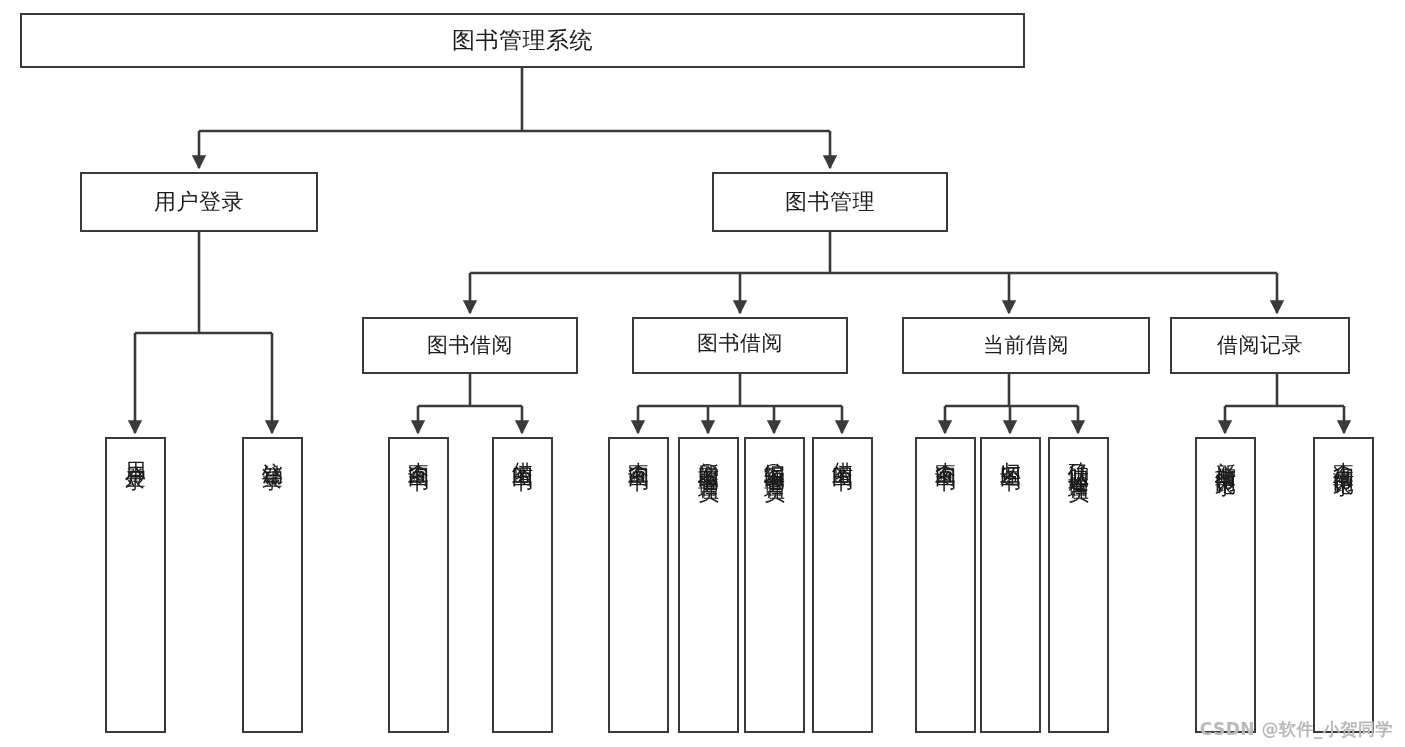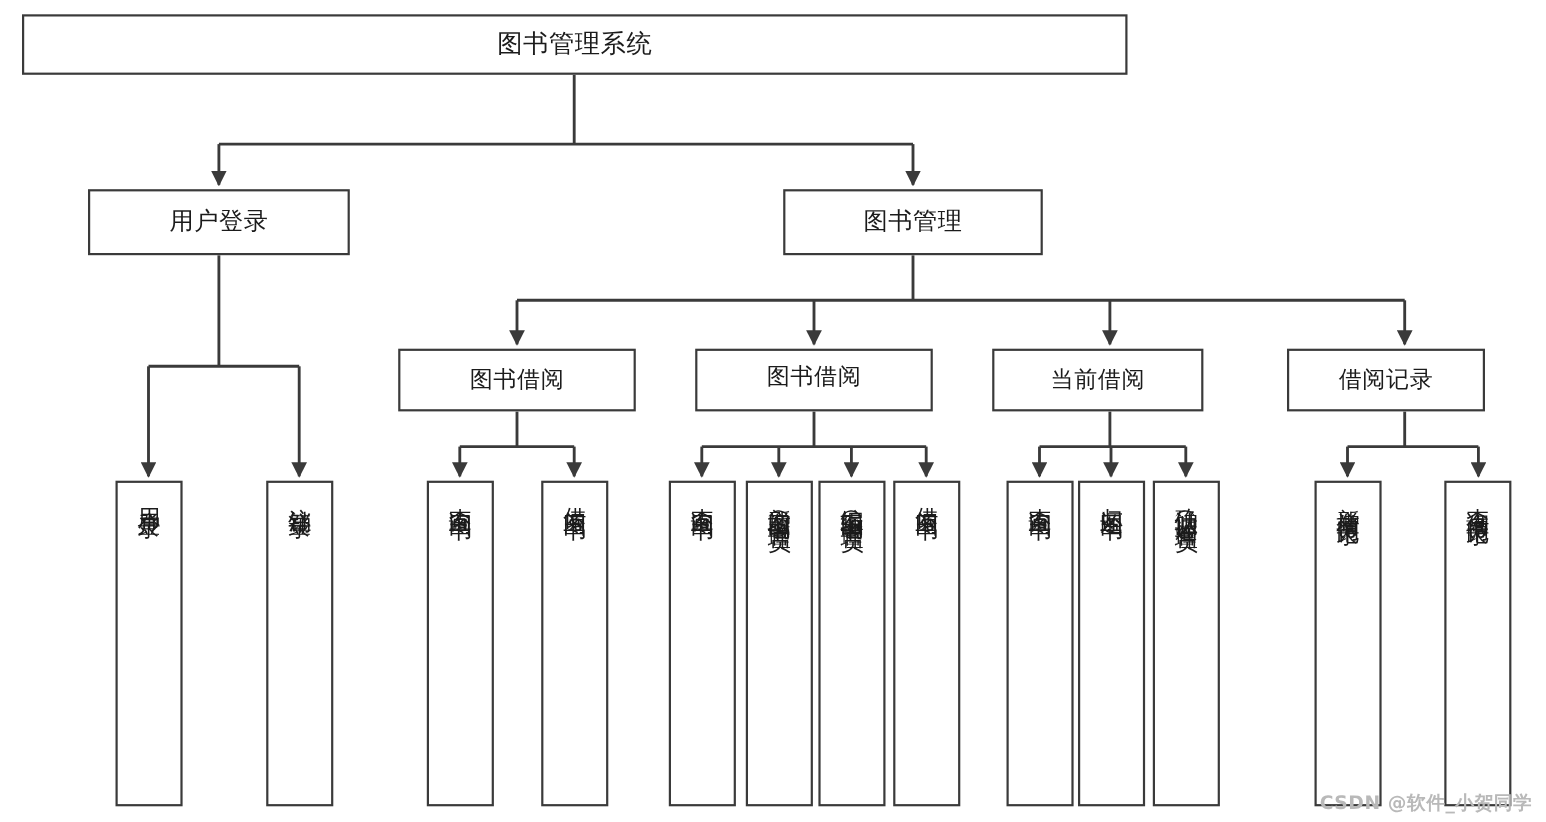--- a/index.html
+++ b/index.html
@@ -142,21 +142,21 @@
   </div>
 
   <div class="node horiz lvl3" style="left:362px; top:317px; width:216px; height:57px;">
     <span class="label">图书借阅</span>
   </div>
 
   <div class="node horiz lvl3" style="left:632px; top:317px; width:216px; height:57px;font-family:Liberation Mono, monospace;">
     <span class="label">图书借阅</span>
   </div>
 
-  <div class="node horiz lvl3" style="left:902px; top:317px; width:192px; height:57px;">
+  <div class="node horiz lvl3" style="left:902px; top:317px; width:248px; height:57px;">
     <span class="label">当前借阅</span>
   </div>
 
   <div class="node horiz lvl3" style="left:1170px; top:317px; width:180px; height:57px;">
     <span class="label">借阅记录</span>
   </div>
 
   <div class="node vert" style="left:105px; top:437px; width:61px; height:296px;">
     <span class="label">用户登录</span>
   </div>

